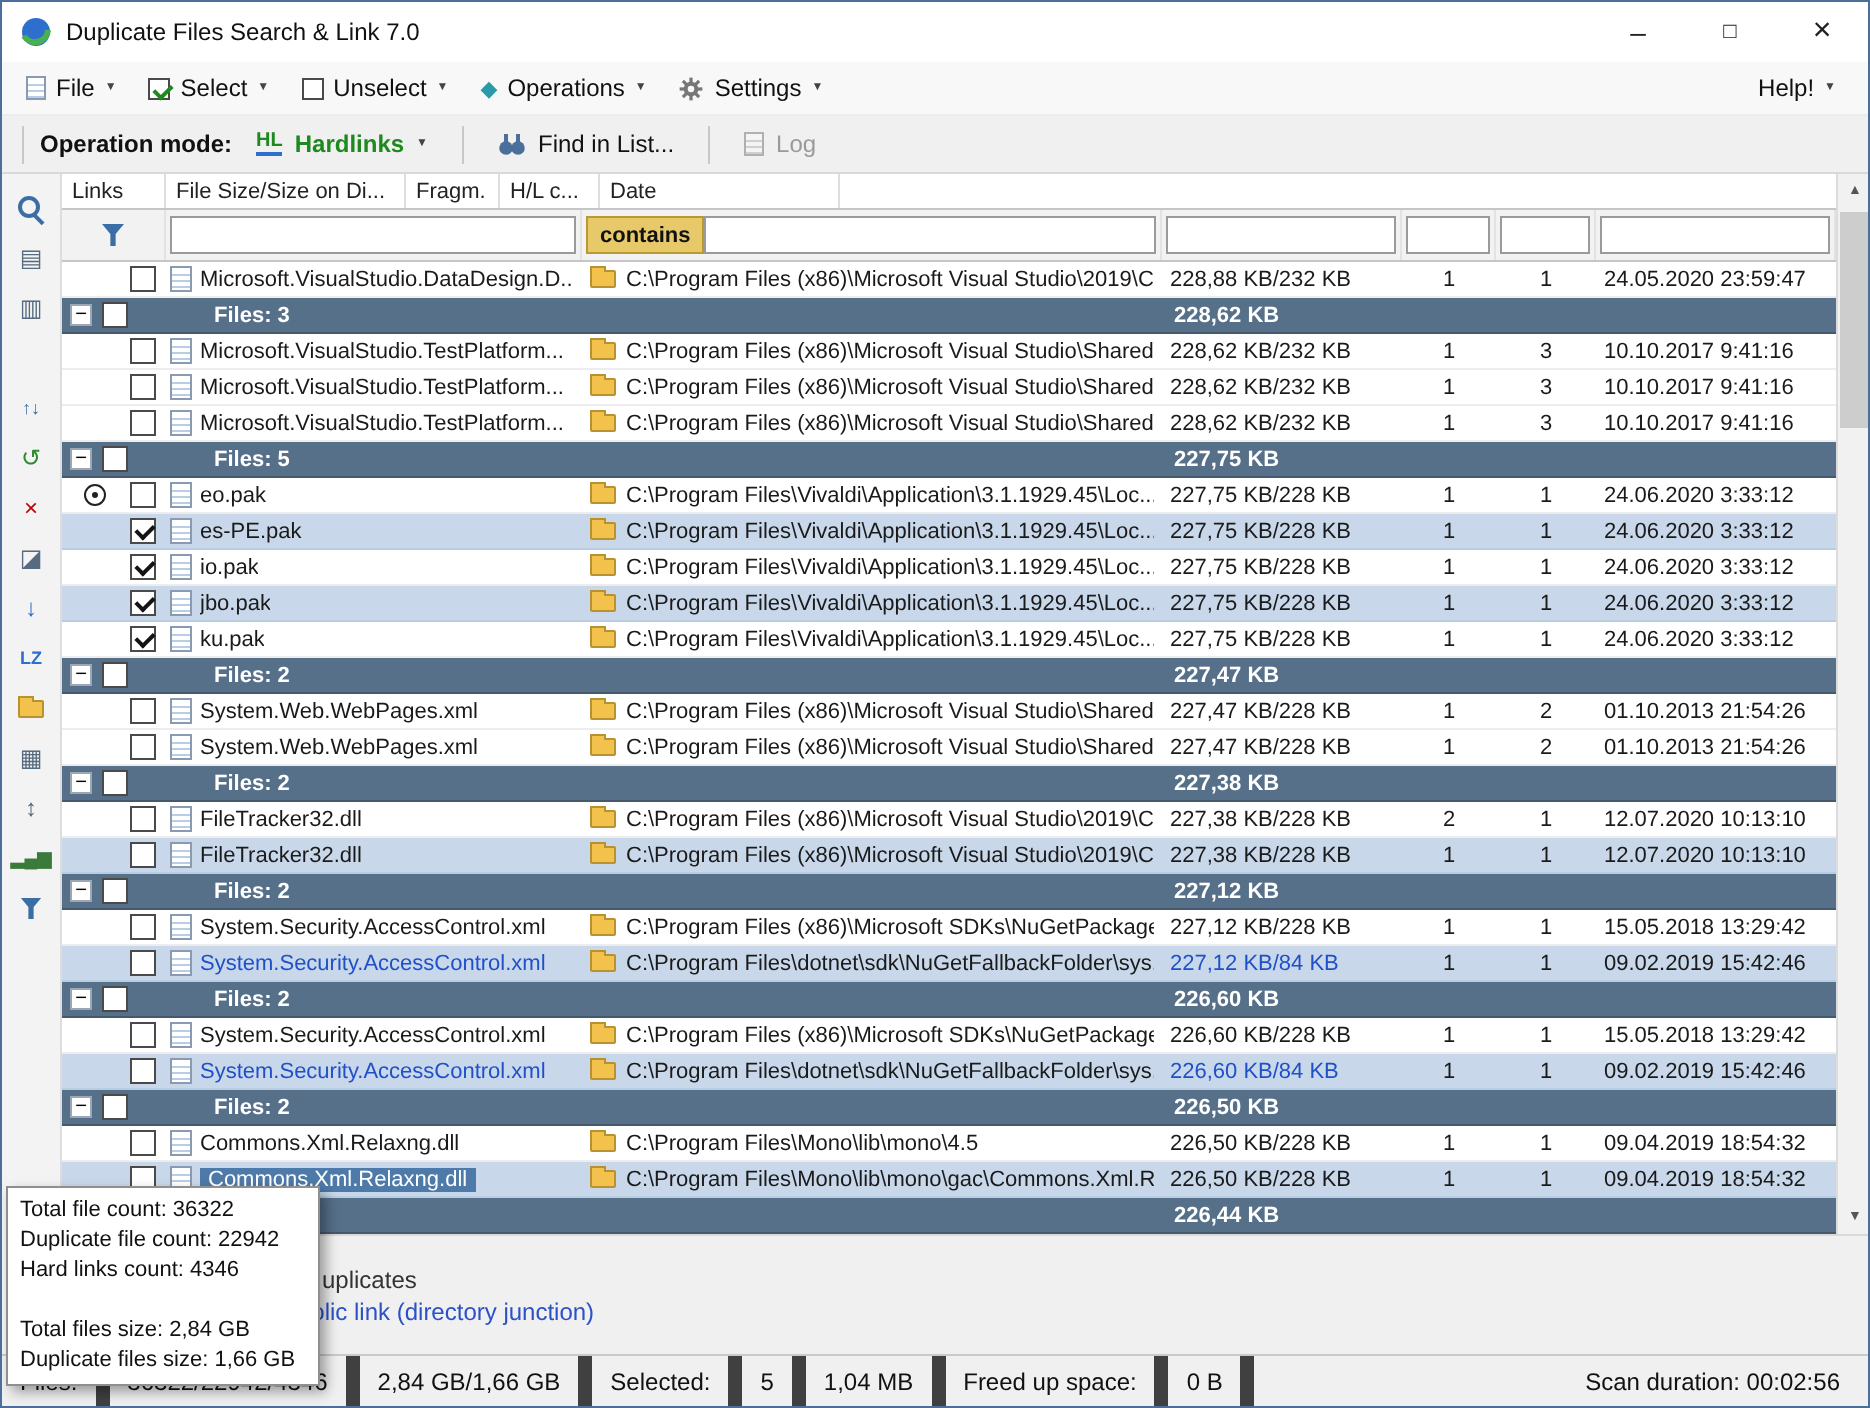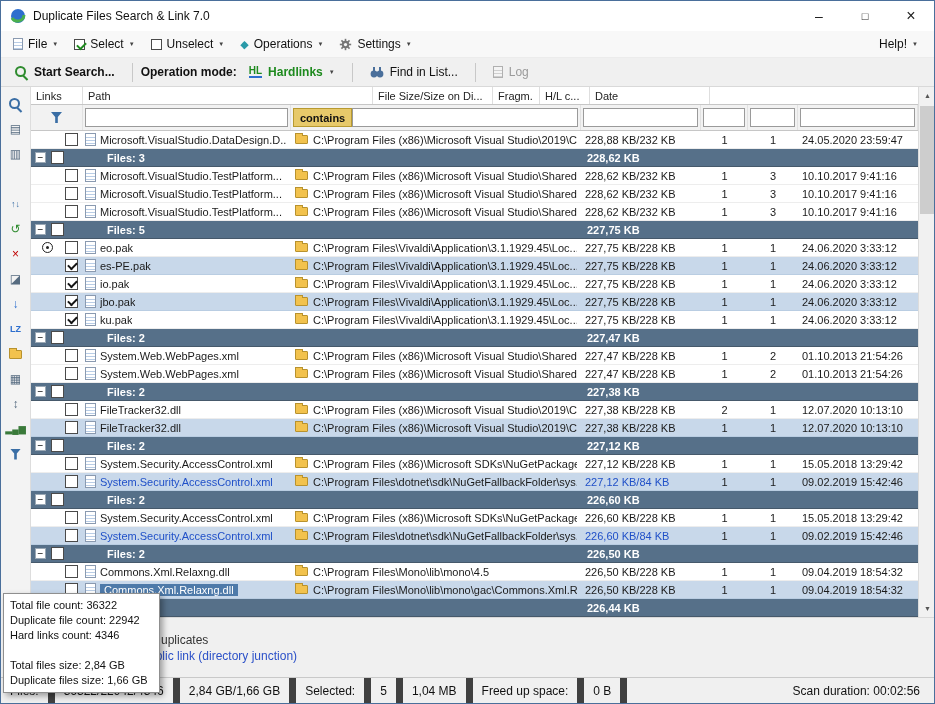--- a/index.html
+++ b/index.html
@@ -166,24 +166,20 @@
       <span>Settings</span>
       <span class="caret">▼</span>
     </div>
     <div class="menu-item help">
       <span>Help!</span>
       <span class="caret">▼</span>
     </div>
   </div>
 
   <div class="toolbar">
-    <div class="tb-btn">
-      <span class="mag green"></span>
-      <span class="bold">Start Search...</span>
-    </div>
     <span class="tb-sep"></span>
     <span class="bold">Operation mode:</span>
     <div class="tb-btn">
       <span class="hlbadge">HL</span>
       <span class="greentext">Hardlinks</span>
       <span class="caret">▼</span>
     </div>
     <span class="tb-sep"></span>
     <div class="tb-btn">
       <svg width="14" height="12" viewBox="0 0 14 12">
@@ -247,21 +243,20 @@
         </div>
         <div class="side-icon">
           <div class="funnel"></div>
         </div>
       </div>
     <div class="content">
       <div class="table-area">
         <div class="table-wrap">
           <div class="thead">
             <div class="th w-links">Links</div>
-            <div class="th w-path">Path</div>
             <div class="th w-size">File Size/Size on Di...</div>
             <div class="th w-fragm">Fragm.</div>
             <div class="th w-hl">H/L c...</div>
             <div class="th w-date">Date</div>
           </div>
           <div class="filterrow">
             <div class="fc w-links">
               <span class="funnel"></span>
             </div>
             <div class="fc w-name">

